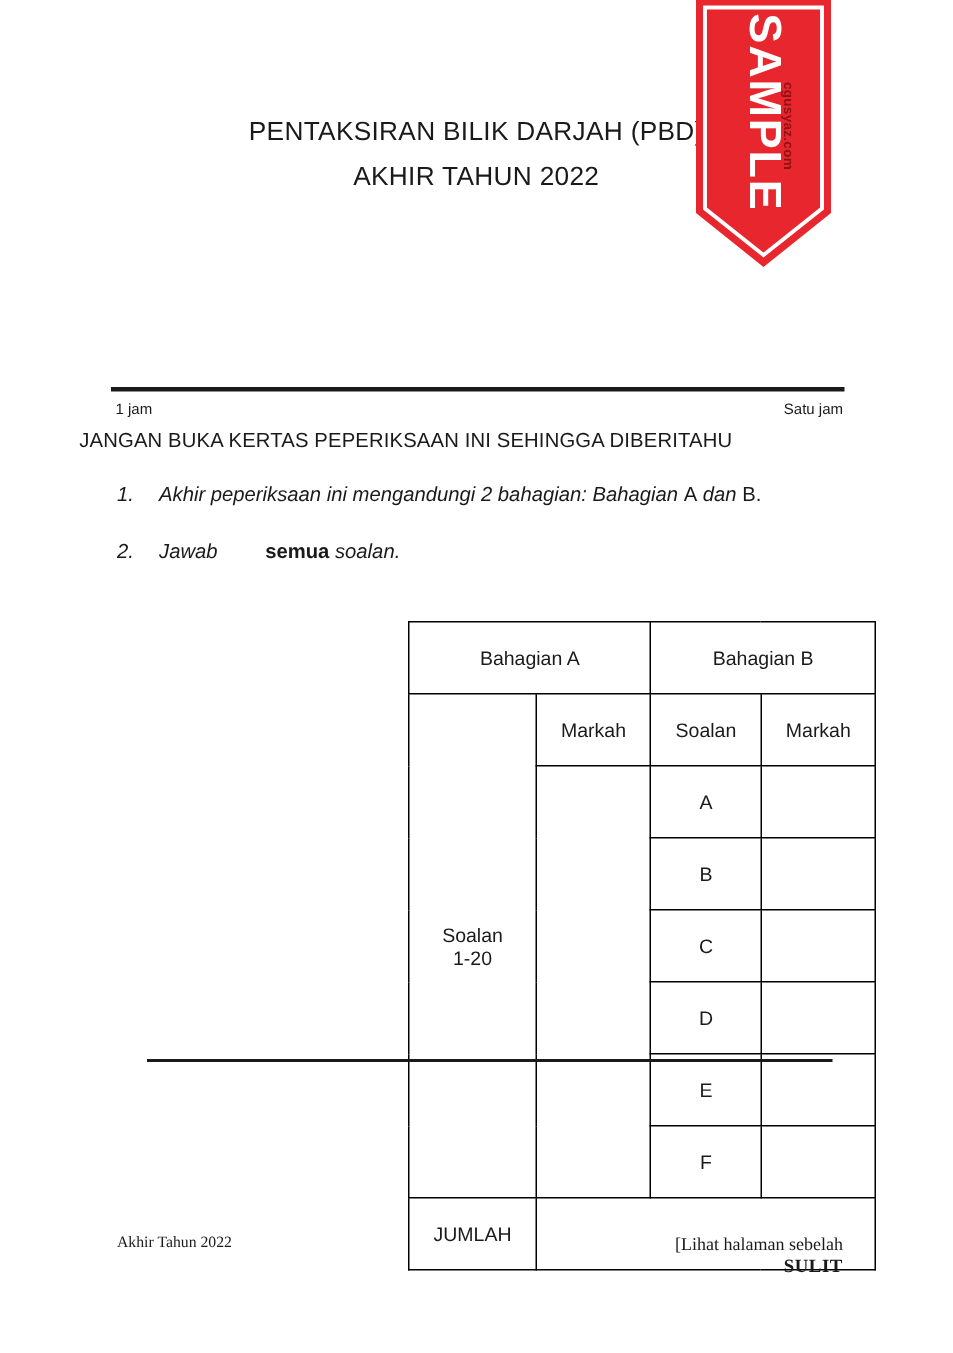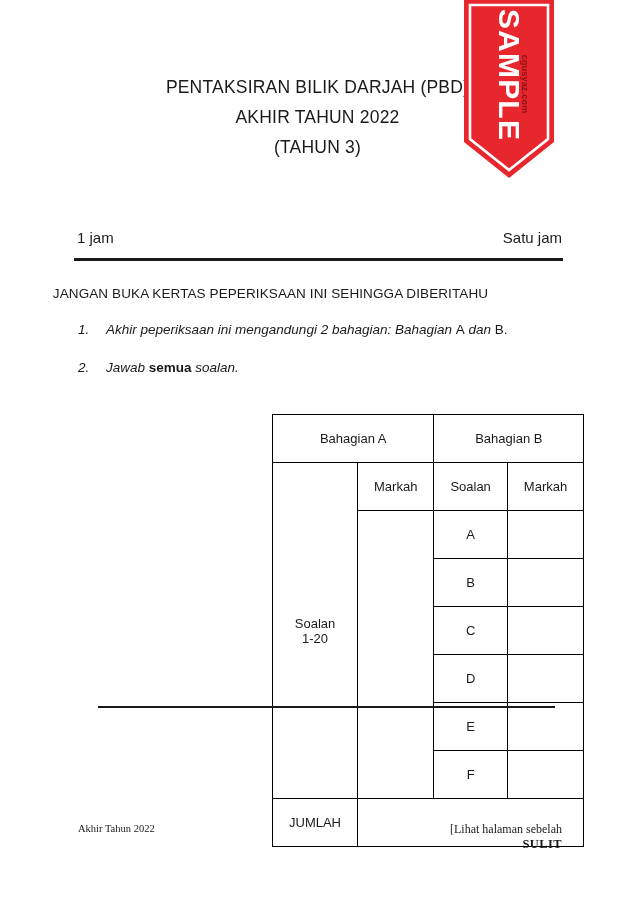--- a/index.html
+++ b/index.html
@@ -103,21 +103,22 @@
     justify-content: space-between;
     align-items: baseline;
   }
   .subject-row.second { top: 229px; }
   .subject-strong {
     font-size: 14.5px;
     font-weight: bold;
     letter-spacing: 0.3px;
   }
   .subject-plain {
-    font-size: 15px;
+    font-size: 10px;
+    margin-top: 39px;
   }
 
   .rule-thick {
     position: absolute;
     left: 74px;
     top: 258px;
     width: 489px;
     height: 3px;
     background: #1a1a1a;
   }
@@ -144,21 +145,21 @@
   }
   .instr.one { top: 322px; }
   .instr.two { top: 360px; }
   .instr-num {
     font-style: italic;
     width: 28px;
     flex: 0 0 28px;
   }
   .instr-text { font-style: italic; }
   .up { font-style: normal; }
-  .up-b { font-style: normal; font-weight: bold; }
+  .up-b { font-style: normal; font-weight: bold; margin-left: 28px; }
 
   
   .mark-table {
     position: absolute;
     left: 272px;
     top: 414px;
     width: 286px;
     border-collapse: collapse;
     font-size: 13px;
   }
@@ -225,21 +226,20 @@
   }
 </style>
 </head>
 <body>
 
 <div class="page">
 
   <div class="title-block">
     <div class="title-line">PENTAKSIRAN BILIK DARJAH (PBD)</div>
     <div class="title-line">AKHIR TAHUN 2022</div>
-    <div class="title-line">(TAHUN 3)</div>
   </div>
 
   <div class="ribbon">
     <svg width="90" height="180" viewBox="0 0 90 180" xmlns="http://www.w3.org/2000/svg">
       <path d="M0,0 L90,0 L90,142 L45,178 L0,142 Z" fill="#e8262d"></path>
       <path d="M6,5 L84,5 L84,139 L45,170 L6,139 Z" fill="none" stroke="#ffffff" stroke-width="2.6"></path>
     </svg>
     <div class="ribbon-label">
       <span>SAMPLE</span>
     </div>

